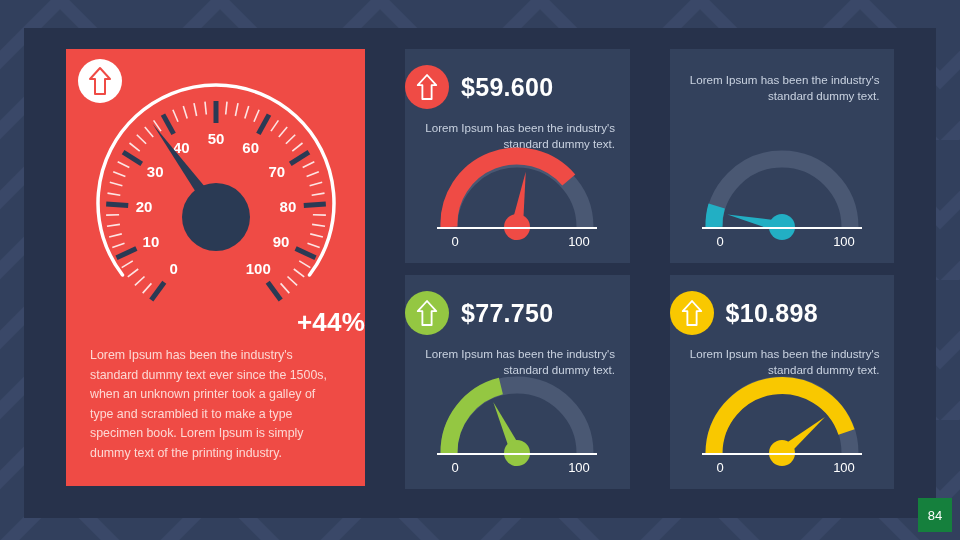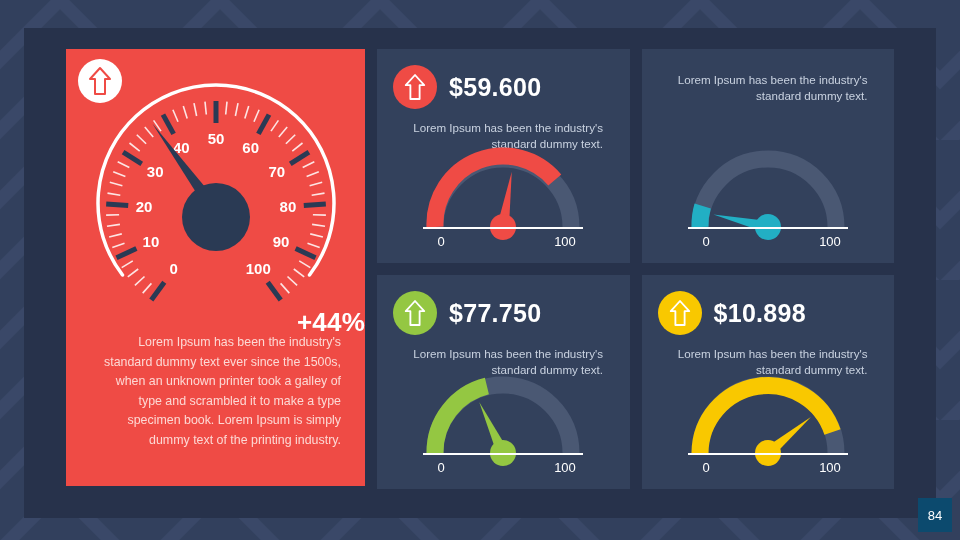--- a/index.html
+++ b/index.html
@@ -82,42 +82,43 @@
     width: 100%;
     text-align: right;
     color: #ffffff;
     font-size: 26px;
     font-weight: bold;
     letter-spacing: 0.2px;
   }
 
   .hero-body {
     position: absolute;
-    top: 284px;
+    top: 297px;
     left: 24px;
     width: 251px;
-    text-align: right;
+    text-align: left;
     color: #fdd8d4;
     font-size: 12.4px;
     line-height: 1.58;
   }
 
   
   #cards {
     flex: 1;
     display: grid;
     grid-template-columns: 1fr 1fr;
     grid-template-rows: 1fr 1fr;
     gap: 12px;
   }
 
   .card {
     background: #33415c;
     position: relative;
-    padding: 14px 16px;
+    padding: 14px 0;
+    margin-left: 28px;
   }
 
   .card-head {
     display: flex;
     align-items: center;
     gap: 12px;
     height: 48px;
   }
 
   .card-badge {
@@ -153,21 +154,21 @@
     bottom: 8px;
   }
 
   
   #page-badge {
     position: absolute;
     right: 8px;
     bottom: 8px;
     width: 34px;
     height: 34px;
-    background: #0c4a6e;
+    background: #15803d;
     display: flex;
     align-items: center;
     justify-content: center;
     color: #ffffff;
     font-size: 13px;
   }
 </style>
 </head>
 <body>
 

